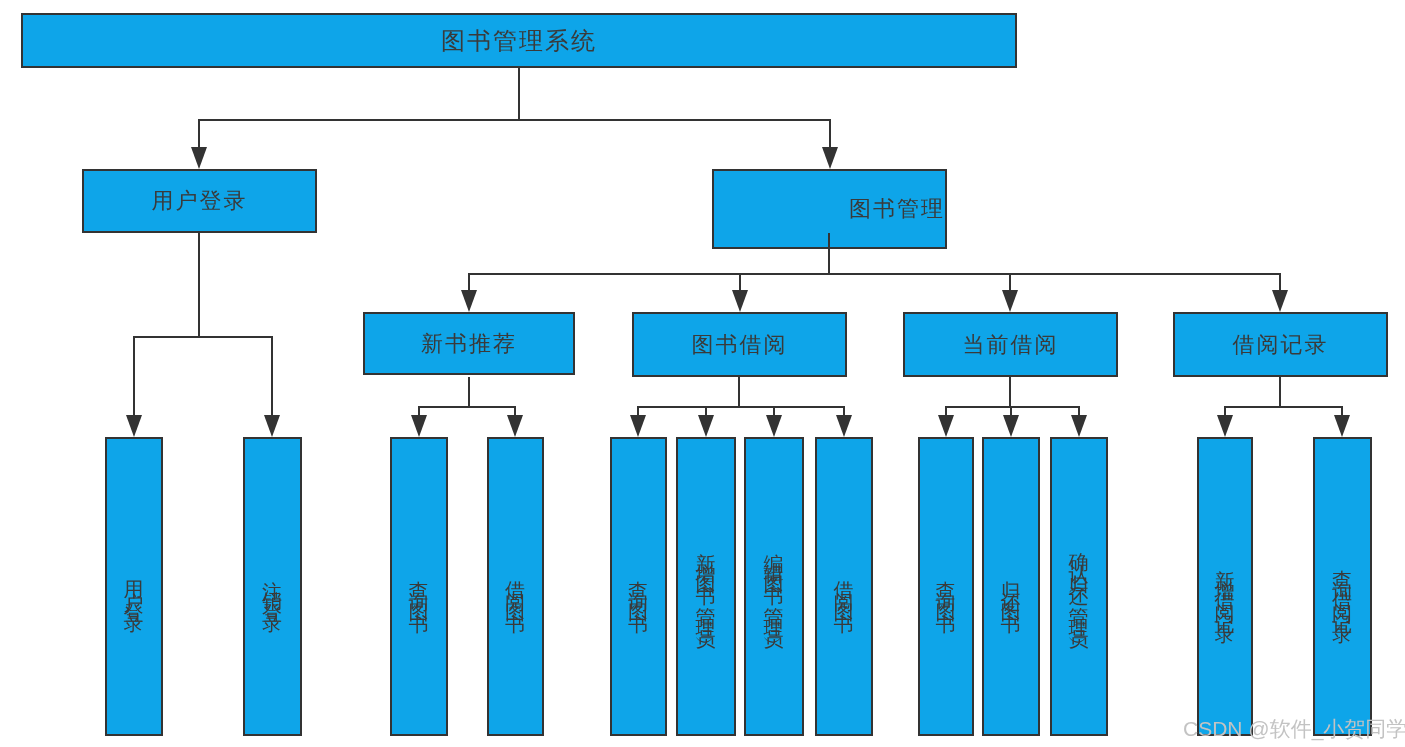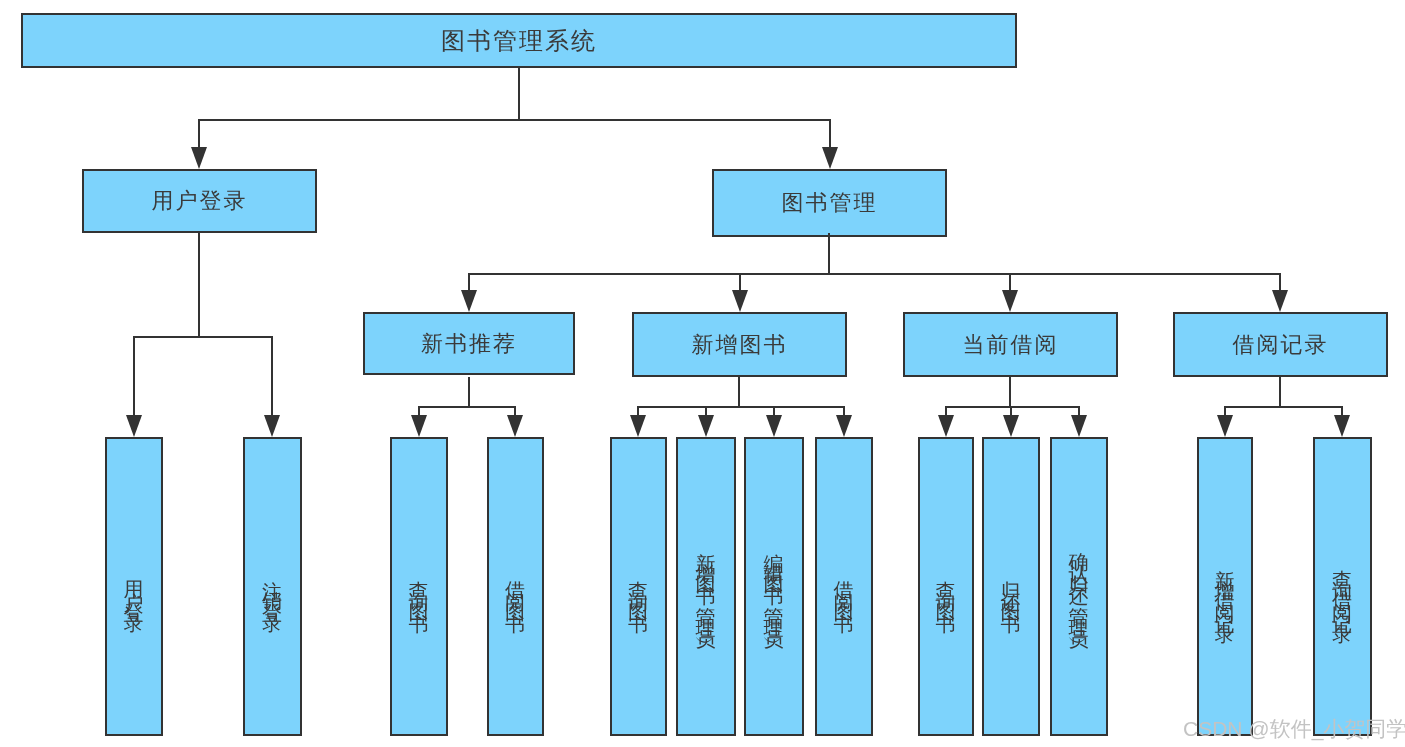--- a/index.html
+++ b/index.html
@@ -6,21 +6,21 @@
   #stage{
     position:relative;
     width:1405px;height:747px;
     background:#ffffff;
     font-family:"Liberation Sans","DejaVu Sans",sans-serif;
     overflow:hidden;
   }
   .box{
     position:absolute;
     box-sizing:border-box;
-    background:#7dd3fc;
+    background:#0ea5e9;
     border:2px solid #333333;
     display:flex;
     align-items:center;
     justify-content:center;
     color:#3a3a3a;
   }
   .hlabel{font-size:22px;letter-spacing:2px;white-space:nowrap;}
   .root-label{font-size:24px;letter-spacing:2px;}
   .vbox{
     writing-mode:vertical-rl;
@@ -58,21 +58,21 @@
   <div class="vl" style="left:518px;top:68px;height:52px;"></div>
   <div class="hl" style="left:198px;top:119px;width:633px;"></div>
   <div class="vl" style="left:198px;top:119px;height:32px;"></div>
   <div class="ah" style="left:191px;top:147px;"></div>
   <div class="vl" style="left:829px;top:119px;height:32px;"></div>
   <div class="ah" style="left:822px;top:147px;"></div>
 
   <div class="box" style="left:82px;top:169px;width:235px;height:64px;">
     <span class="hlabel">用户登录</span>
   </div>
-  <div class="box" style="left:712px;top:169px;width:235px;height:68px;">
+  <div class="box" style="left:712px;top:169px;width:235px;height:80px;justify-content:flex-end;">
     <span class="hlabel">图书管理</span>
   </div>
 
   <div class="vl" style="left:198px;top:233px;height:105px;"></div>
   <div class="hl" style="left:133px;top:336px;width:140px;"></div>
   <div class="vl" style="left:133px;top:336px;height:80px;"></div>
   <div class="ah" style="left:126px;top:415px;"></div>
   <div class="vl" style="left:271px;top:336px;height:80px;"></div>
   <div class="ah" style="left:264px;top:415px;"></div>
 
@@ -84,21 +84,21 @@
   <div class="ah" style="left:732px;top:290px;"></div>
   <div class="vl" style="left:1009px;top:273px;height:20px;"></div>
   <div class="ah" style="left:1002px;top:290px;"></div>
   <div class="vl" style="left:1279px;top:273px;height:20px;"></div>
   <div class="ah" style="left:1272px;top:290px;"></div>
 
   <div class="box" style="left:363px;top:312px;width:212px;height:63px;">
     <span class="hlabel">新书推荐</span>
   </div>
   <div class="box" style="left:632px;top:312px;width:215px;height:65px;">
-    <span class="hlabel">新增图书</span>
+    <span class="hlabel">图书借阅</span>
   </div>
   <div class="box" style="left:1173px;top:312px;width:215px;height:65px;">
     <span class="hlabel">借阅记录</span>
   </div>
   <div class="box" style="left:903px;top:312px;width:215px;height:65px;">
     <span class="hlabel">当前借阅</span>
   </div>
 
   <div class="vl" style="left:468px;top:377px;height:31px;"></div>
   <div class="hl" style="left:418px;top:406px;width:98px;"></div>

